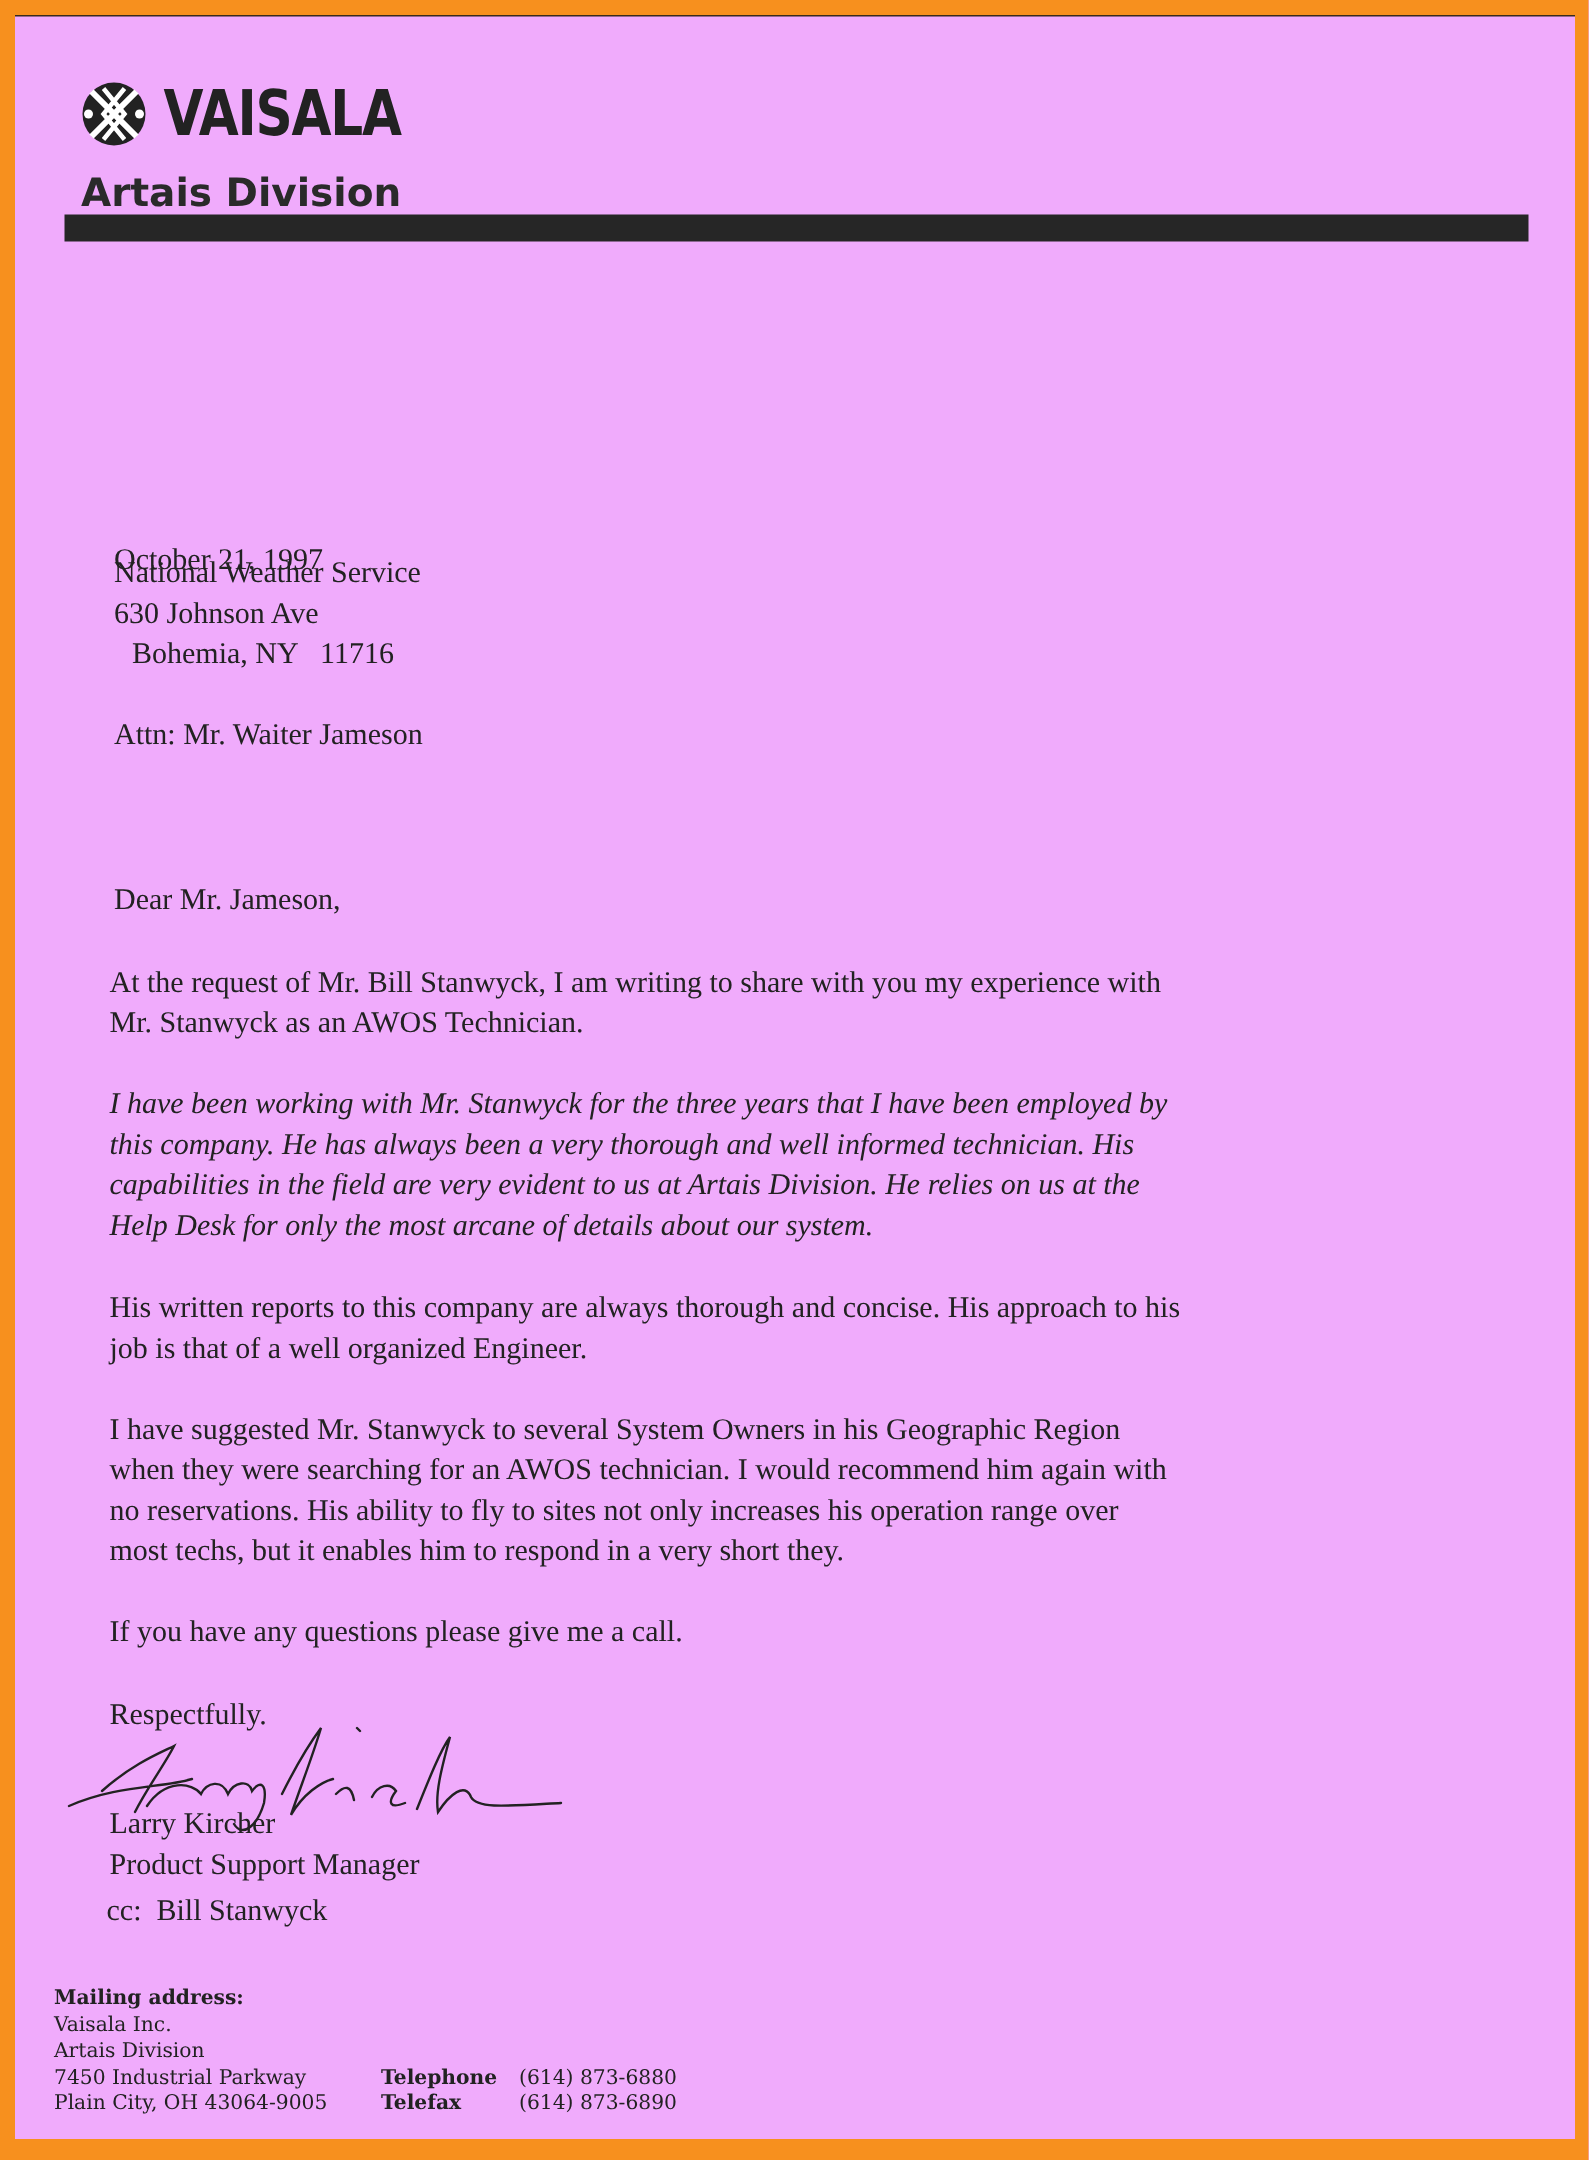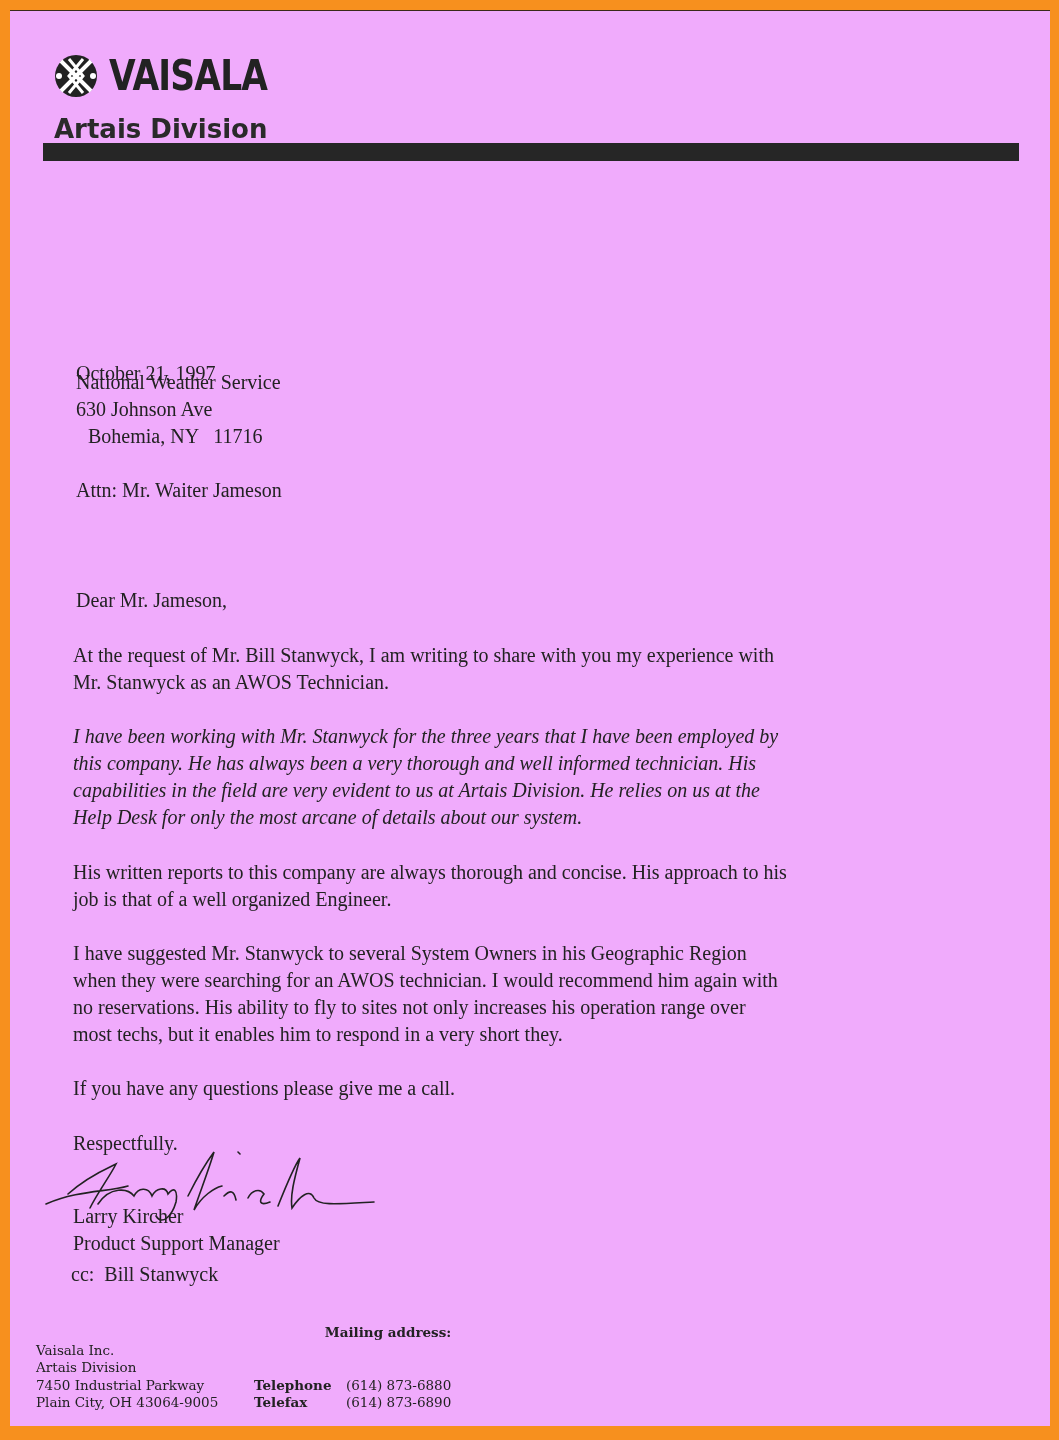--- a/index.html
+++ b/index.html
@@ -40,21 +40,21 @@
     font-family: "Liberation Serif", serif; font-size: 20px; color: #222;
     position: absolute; left: 66px; width: 830px; line-height: 27px;
   }
   .para { position: absolute; left: 63px; width: 840px;
     font-family: "Liberation Serif", serif; font-size: 20px; color: #222; line-height: 27px; }
   .para .line { display: block; white-space: nowrap; }
   .mono { font-family: Liberation Serif, serif; font-size: 20px; color: #222; }
   .signature { position: absolute; left: 28px; top: 1135px; width: 340px; height: 90px; }
   .footer { position: absolute; left: 26px; top: 1313px;
     font-family: "DejaVu Serif", serif; font-size: 13.5px; color: #222; line-height: 17.5px; }
-  .footer .b { font-weight: bold; text-align: right; }
+  .footer .b { font-weight: bold; }
   .footer-row { display: flex; }
   .footer-row .addr { width: 218px; }
   .footer-row .lab { width: 92px; font-weight: bold; }
 </style>
 </head>
 <body>
 
 <div class="page">
 
   <div class="logo-row">

